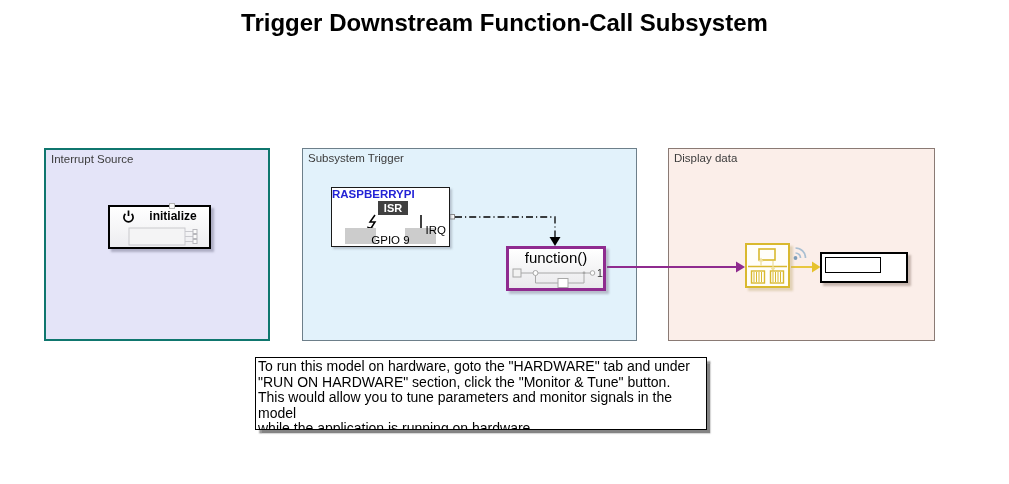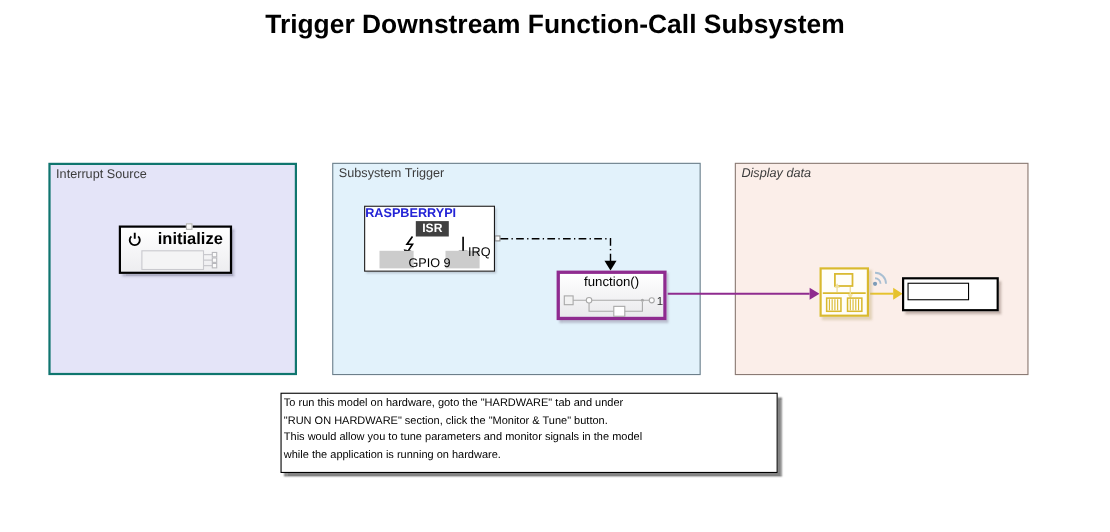--- a/index.html
+++ b/index.html
@@ -12,38 +12,38 @@
   .title {
     position:absolute; top:11px; left:0; width:100%;
     text-align:center; font-weight:bold; font-size:24px; line-height:23px;
     color:#000; white-space:nowrap;
   }
 
   
   .area { position:absolute; top:148px; height:193px; box-sizing:border-box; z-index:1; }
   .area-src     { left:44px;  width:226px; background:#e4e4f8; border:2px solid #0f766e; }
   .area-trigger { left:302px; width:335px; background:#e2f2fb; border:1px solid #6d7f8a; }
-  .area-display { left:668px; width:267px; background:#fbeee9; border:1px solid #8a7a74;font-style:italic; }
+  .area-display { left:668px; width:267px; background:#fbeee9; border:1px solid #8a7a74; }
   .area-label { padding:3px 0 0 5px; font-size:11.5px; color:#3c3c3c; }
 
   
   .wires { position:absolute; left:0; top:0; width:1009px; height:484px; z-index:2; }
 
   
   .block { position:absolute; z-index:3; box-sizing:border-box; }
 
   
   .init-block {
     left:108px; top:205px; width:103px; height:44px;
     background:linear-gradient(#ffffff,#ededf0);
     border:2.5px solid #000;
     box-shadow:3px 3px 2px rgba(120,120,145,.5);
   }
   .init-row { display:flex; align-items:center; justify-content:center; gap:14px;
-              margin-top:2px; font-size:15px; font-weight:bold; color:#000; }
+              margin-top:2px; font-size:12px; font-weight:bold; color:#000; }
   .init-port { position:absolute; left:59px; top:-4px; width:4px; height:4px;
                background:#fafafa; border:1px solid #b5b5b5; }
   .init-preview { position:absolute; left:16px; top:20px; }
 
   
   .pi-block {
     left:331px; top:187px; width:119px; height:60px;
     background:#ffffff; border:1.5px solid #1a1a1a;
     box-shadow:2px 2px 2px rgba(130,140,155,.45);
   }
@@ -59,21 +59,21 @@
             font-size:11.5px; color:#000;margin-top:33px; }
   .irq-label { position:absolute; right:3px; top:24px; font-size:11.5px; color:#000;margin-top:12px; }
 
   
   .fn-block {
     left:506px; top:246px; width:100px; height:45px;
     background:linear-gradient(#ffffff,#e9e9ec);
     border:3px solid #8f2b8f;
     box-shadow:2.5px 2.5px 2px rgba(120,110,135,.4);
   }
-  .fn-label { text-align:center; font-size:12px; margin-top:0px; color:#000; }
+  .fn-label { text-align:center; font-size:15px; margin-top:0px; color:#000; }
   .fn-preview { position:absolute; left:1px; top:13px; }
 
   
   .hw-block {
     left:745px; top:243px; width:45px; height:45px;
     background:#fffef9; border:2px solid #d9b92f;
     box-shadow:2.5px 2.5px 2px rgba(195,175,125,.45);
   }
 
   .wifi { position:absolute; left:792px; top:244px; z-index:3; }
@@ -87,21 +87,21 @@
   .disp-inner { position:absolute; left:3px; top:3px; width:56px; height:16px;
                 border:1.5px solid #000; background:#fff; font-size:11px;
                 box-sizing:border-box; }
 
   
   .note {
     position:absolute; left:255px; top:357px; width:452px; height:73px;
     background:#ffffff; border:1.5px solid #000; z-index:3; box-sizing:border-box;
     box-shadow:3.5px 3.5px 1.5px rgba(50,50,50,.6); overflow:hidden;
   }
-  .note-text { white-space:pre-line; font-size:10px; line-height:15.6px;
+  .note-text { white-space:pre-line; font-size:14px; line-height:15.6px;
                padding:1px 0 0 2px; color:#000; }
 
   .copyright { position:absolute; top:456px; left:0; width:970px;
                text-align:center; font-size:10.5px; color:#111; }
 </style>
 </head>
 <body>
 
 <div class="canvas">
 

